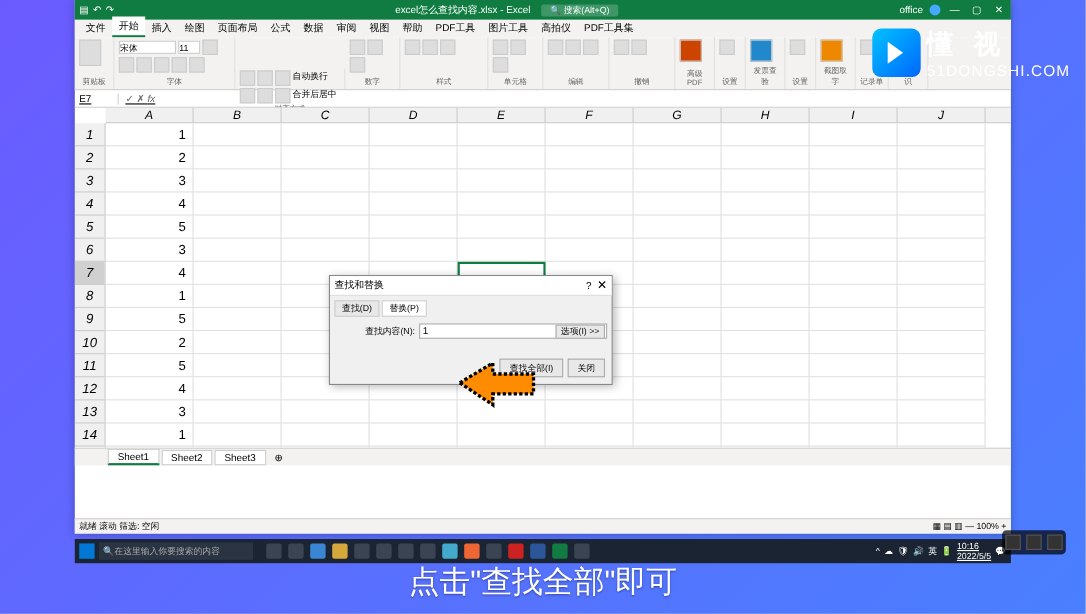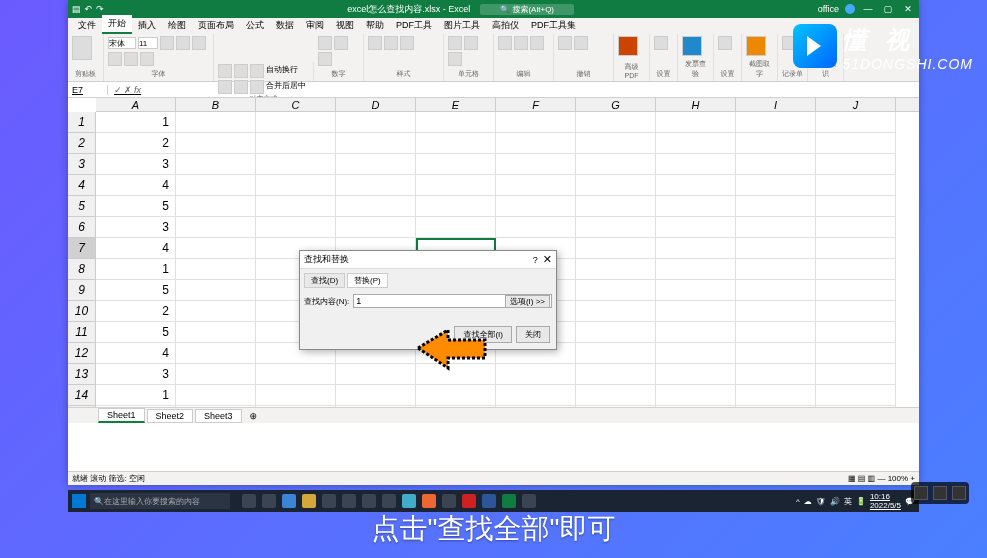--- a/index.html
+++ b/index.html
@@ -1,21 +1,21 @@
 <!DOCTYPE html>
 <html><head>
 <meta charset="utf-8">
 <style>
   * { margin: 0; padding: 0; box-sizing: border-box; font-family: "Microsoft YaHei", sans-serif; }
   body { width: 987px; height: 558px; background: linear-gradient(135deg, #6b5bff, #4a7fff); overflow: hidden; position: relative; }
   .app-window { position: absolute; left: 68px; top: 0; width: 851px; height: 485px; background: #fff; display: flex; flex-direction: column; box-shadow: 0 0 8px rgba(0,0,0,.3); }
   .titlebar { height: 18px; background: #107c41; display: flex; align-items: center; color: #fff; font-size: 9px; padding: 0 4px; }
   .titlebar .left-icons { display: flex; gap: 4px; }
   .titlebar .center { flex: 1; text-align: center; }
-  .titlebar .search-box { background: rgba(255,255,255,.2); padding: 1px 20px; border-radius: 2px; font-size: 8px; }
+  .titlebar .search-box { background: rgba(255,255,255,.2); padding: 1px 8px; border-radius: 2px; font-size: 8px; }
   .titlebar .right { display: flex; gap: 6px; align-items: center; }
   .titlebar .win-btn { width: 14px; text-align: center; font-size: 9px; }
   .tabs { height: 16px; background: #f3f2f1; display: flex; font-size: 9px; align-items: flex-end; padding-left: 4px; }
   .tabs .tab { padding: 2px 6px; cursor: pointer; }
   .tabs .tab.active { background: #fff; border-bottom: 2px solid #107c41; }
   .ribbon { height: 48px; background: #f3f2f1; border-bottom: 1px solid #d0d0d0; display: flex; font-size: 8px; }
   .ribbon-group { border-right: 1px solid #e0e0e0; padding: 2px 4px; display: flex; flex-direction: column; justify-content: space-between; }
   .ribbon-group .label { text-align: center; color: #666; font-size: 7px; }
   .ribbon-icons { display: flex; gap: 2px; flex-wrap: wrap; align-items: center; }
   .ribbon-icons span { width: 14px; height: 14px; background: #ddd; border: 1px solid #ccc; }
@@ -39,39 +39,39 @@
   .statusbar { height: 14px; background: #f3f2f1; border-top: 1px solid #d0d0d0; display: flex; font-size: 8px; align-items: center; padding: 0 4px; justify-content: space-between; margin-top: 48px; }
   
   .dialog { position: absolute; left: 299px; top: 250px; width: 258px; height: 100px; background: #f0f0f0; border: 1px solid #888; box-shadow: 2px 2px 8px rgba(0,0,0,.3); z-index: 100; }
   .dialog-title { height: 18px; background: #fff; border-bottom: 1px solid #ddd; display: flex; justify-content: space-between; align-items: center; padding: 0 4px; font-size: 9px; }
   .dialog-title .close { cursor: pointer; font-size: 11px; }
   .dialog-body { padding: 4px; font-size: 9px; }
   .dialog-tabs { display: flex; gap: 2px; }
   .dialog-tabs .dt { padding: 1px 6px; border: 1px solid #ccc; background: #fff; font-size: 8px; }
   .dialog-tabs .dt.active { background: #e8e8e8; }
   .dialog-row { display: flex; align-items: center; margin-top: 6px; gap: 4px; }
-  .dialog-row label { font-size: 8px; }
+  .dialog-row label { font-size: 8px; margin-left: 28px; }
   .dialog-row input { flex: 1; height: 14px; border: 1px solid #aaa; font-size: 9px; padding-left: 2px; }
   .dialog-buttons { position: absolute; right: 6px; bottom: 6px; display: flex; gap: 4px; }
   .dialog-buttons button { font-size: 8px; padding: 2px 8px; border: 1px solid #aaa; background: #e8e8e8; cursor: pointer; }
   .options-btn { position: absolute; right: 6px; top: 44px; font-size: 8px; padding: 0 4px; border: 1px solid #aaa; background: #e8e8e8; }
   
   .arrow-cursor { position: absolute; left: 413px; top: 328px; z-index: 200; pointer-events: none; }
   
   .taskbar { position: absolute; left: 68px; top: 490px; width: 851px; height: 22px; background: #1a2433; display: flex; align-items: center; padding: 0 4px; gap: 4px; }
   .taskbar .start { width: 14px; height: 14px; background: #0078d4; }
   .taskbar .search { flex: 0 0 140px; height: 16px; background: #2a3443; color: #aaa; font-size: 8px; display: flex; align-items: center; padding-left: 4px; }
   .taskbar .tb-icons { display: flex; gap: 6px; margin-left: 8px; }
   .taskbar .tb-icons span { width: 14px; height: 14px; background: #3a4453; border-radius: 2px; }
   .taskbar .tray { margin-left: auto; display: flex; align-items: center; gap: 4px; color: #fff; font-size: 8px; }
   .taskbar .tray .clock { text-align: left; line-height: 9px; text-decoration: underline; }
   
   .caption { position: absolute; bottom: 10px; width: 100%; text-align: center; color: #fff; font-size: 28px; text-shadow: 0 1px 2px rgba(0,0,0,.4); }
   
-  .watermark { position: absolute; right: 14px; top: 24px; display: flex; gap: 6px; z-index: 300; font-style: italic; }
+  .watermark { position: absolute; right: 14px; top: 24px; display: flex; align-items: center; gap: 6px; z-index: 300; }
   .watermark .logo-d { width: 44px; height: 44px; background: linear-gradient(135deg,#00c3ff,#0066ff); border-radius: 8px; position: relative; }
   .watermark .logo-d::after { content:""; position:absolute; left:14px; top:12px; border-left:14px solid #fff; border-top:10px solid transparent; border-bottom:10px solid transparent; }
   .watermark .logo-text { color: #fff; }
   .watermark .logo-text .cn { font-size: 24px; font-weight: bold; letter-spacing: 6px; }
   .watermark .logo-text .en { font-size: 14px; letter-spacing: 1px; }
   
   .corner-lens { position: absolute; right: 18px; bottom: 54px; width: 58px; height: 22px; background: rgba(0,0,0,.7); border-radius: 4px; z-index: 250; display:flex; align-items:center; justify-content:space-around;}
   .corner-lens span{ width:14px; height:14px; background:#333; border:1px solid #555; }
 </style>
 </head>
@@ -118,21 +118,21 @@
 
   <div class="ribbon">
     <div class="ribbon-group" style="width:36px;">
       <div class="ribbon-icons">
           <span style="width:20px;height:24px;"></span>
         </div>
       <div class="label">剪贴板</div>
     </div>
     <div class="ribbon-group" style="width:110px;">
       <div class="ribbon-icons">
-        <input style="width: 28px; height: 12px; font-size: 8px; border: 1px solid rgb(204, 204, 204);" value="宋体">
+        <input style="width: 52px; height: 12px; font-size: 8px; border: 1px solid rgb(204, 204, 204);" value="宋体">
         <input style="width: 20px; height: 12px; font-size: 8px; border: 1px solid rgb(204, 204, 204);" value="11">
         <span></span>
           <span></span>
           <span></span>
           <span></span>
           <span></span>
           <span></span>
       </div>
       <div class="label">字体</div>
     </div>

